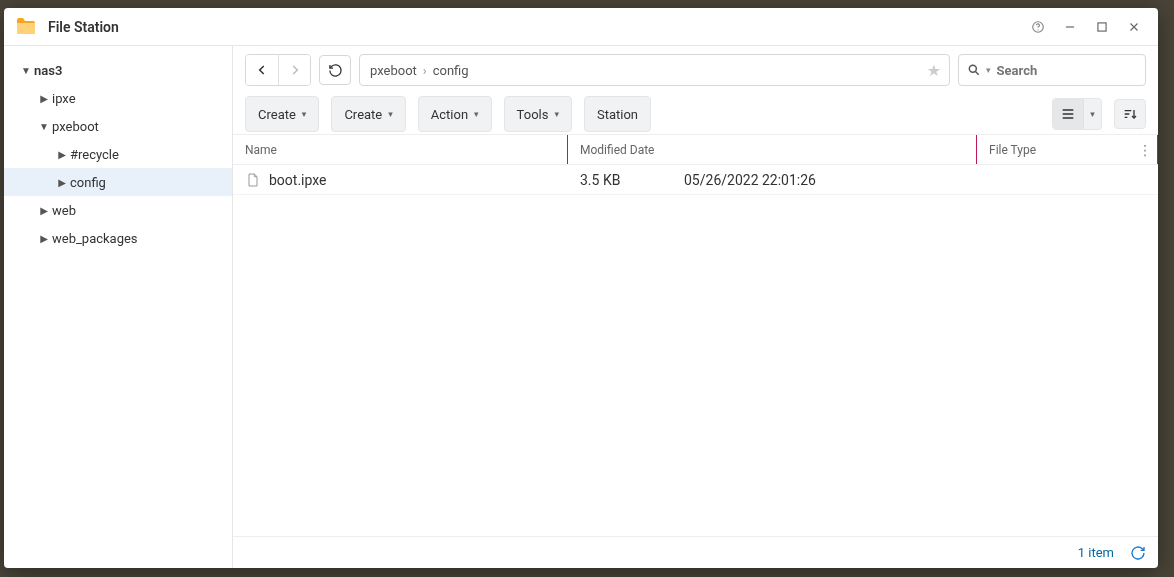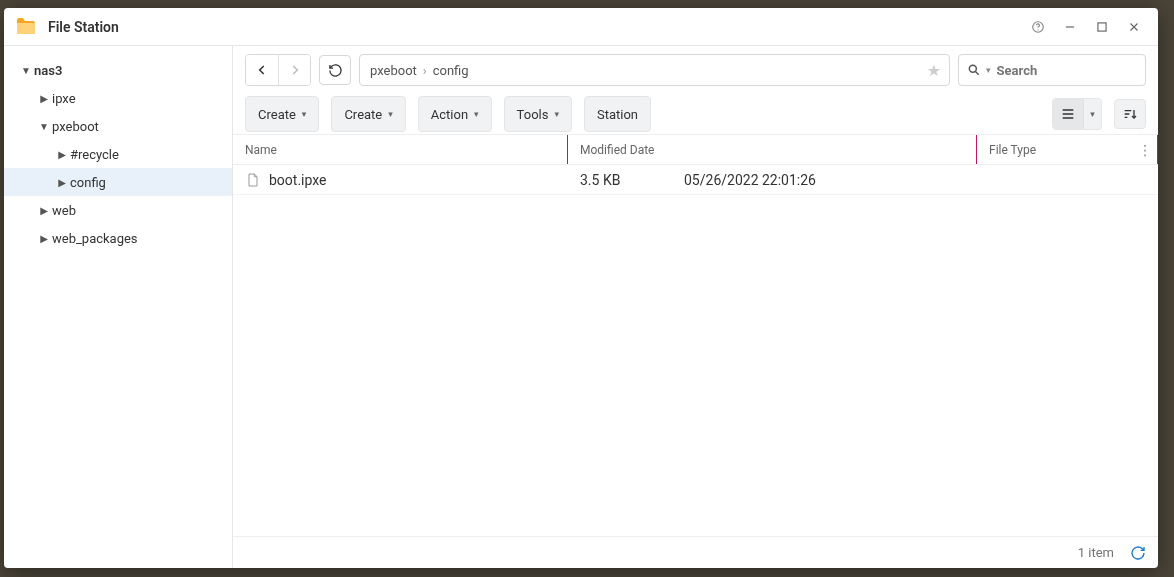--- a/index.html
+++ b/index.html
@@ -49,21 +49,21 @@
 .ghdr .col, .grow .col { padding: 0 12px; display: flex; align-items: center; }
 .ghdr .col { border-right: 1px solid #be185d; height: 100%; cursor: pointer; }
 .col-name { flex: 0 0 335px; }
 .col-size { flex: 0 0 104px; }
 .col-type { flex: 0 0 181px; }
 .col-date { flex: 1; }
 .ghdr .menu { position: absolute; right: 6px; color: #888; font-size: 14px; cursor: pointer; }
 .gbody { flex: 1; overflow: auto; }
 .grow { display: flex; height: 30px; align-items: center; font-size: 14px; color: #333; border-bottom: 1px solid #f3f3f3; cursor: pointer; }
 .grow .fileicon { margin-right: 8px; display: inline-flex; }
-.statusbar { height: 32px; border-top: 1px solid #eee; display: flex; align-items: center; justify-content: flex-end; padding: 0 12px; font-size: 13px; color: #737373; gap: 16px; }
+.statusbar { height: 32px; border-top: 1px solid #eee; display: flex; align-items: center; justify-content: flex-end; padding: 0 12px; font-size: 13px; color: #0369a1; gap: 16px; }
 .statusbar .refresh { color: #1678d3; cursor: pointer; display: inline-flex; }
 svg { display: block; }
 </style>
 </head>
 <body>
 
 <div class="window">
 
   <div class="titlebar">
     <span class="app-icon">

